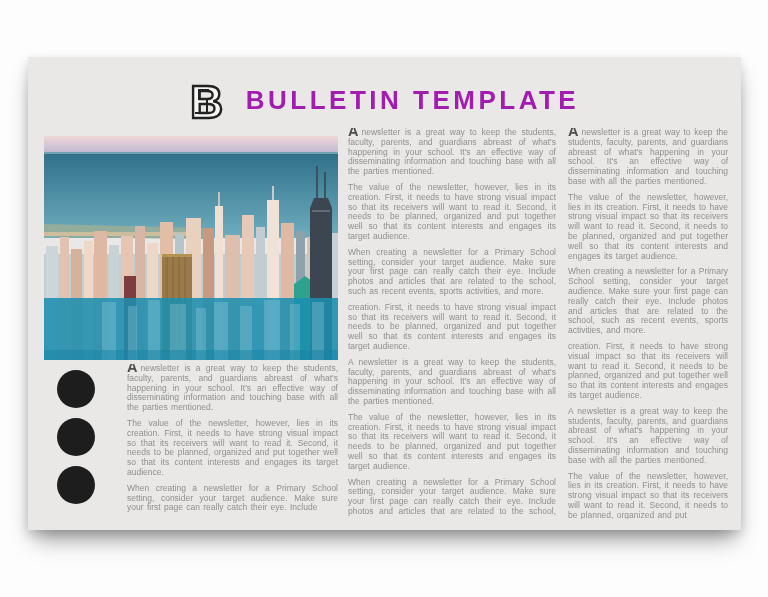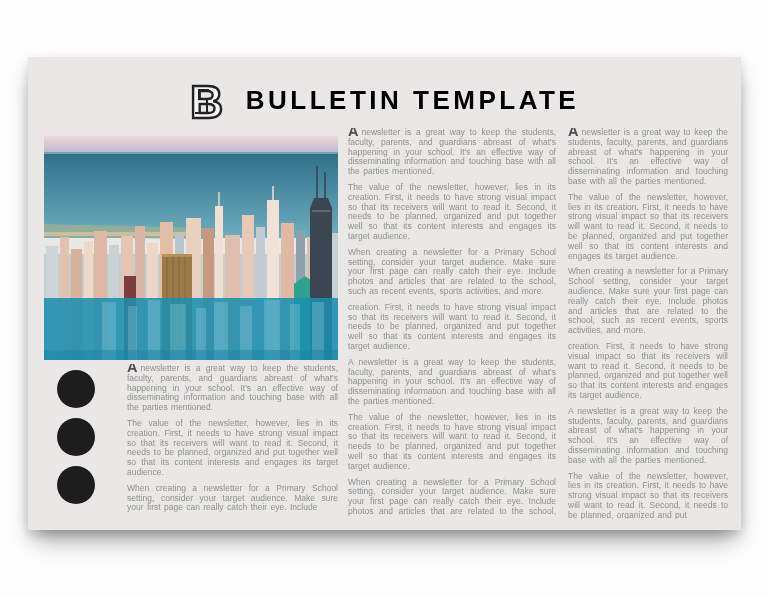--- a/index.html
+++ b/index.html
@@ -4,21 +4,21 @@
 <style>
   html,body{margin:0;padding:0;width:768px;height:597px;background:#fdfdfd;overflow:hidden;
     font-family:"Liberation Sans",sans-serif;}
   .stage{position:relative;width:768px;height:597px;}
   .page{position:absolute;left:28px;top:57px;width:713px;height:473px;background:#e9e8e6;
     box-shadow:0 14px 22px -6px rgba(0,0,0,.42), 0 4px 10px rgba(0,0,0,.14);}
   
   .masthead{position:absolute;left:0;top:20px;width:100%;display:flex;justify-content:center;
     align-items:center;gap:9px;}
   .logo{display:inline-block;width:47px;height:47px;}
-  .title{margin:4px;font-size:26px;font-weight:700;letter-spacing:3.5px;color:#000000;white-space:nowrap;}
+  .title{margin:4px;font-size:26px;font-weight:700;letter-spacing:3.5px;color:#a21caf;white-space:nowrap;}
   
   .photo{position:absolute;left:16px;top:79px;width:294px;height:224px;overflow:hidden;}
   .photo svg{display:block;width:294px;height:224px;}
   
   .dots{position:absolute;left:29px;top:313px;display:flex;flex-direction:column;gap:10px;}
   .dot{width:38px;height:38px;border-radius:50%;background:#1d1d1d;}
   
   .col{position:absolute;color:#8f8f8f;font-size:8.5px;line-height:9.8px;text-align:justify;
     overflow:hidden;word-spacing:1px;}
   .col-left{left:99px;top:307px;width:211px;height:150px;}

